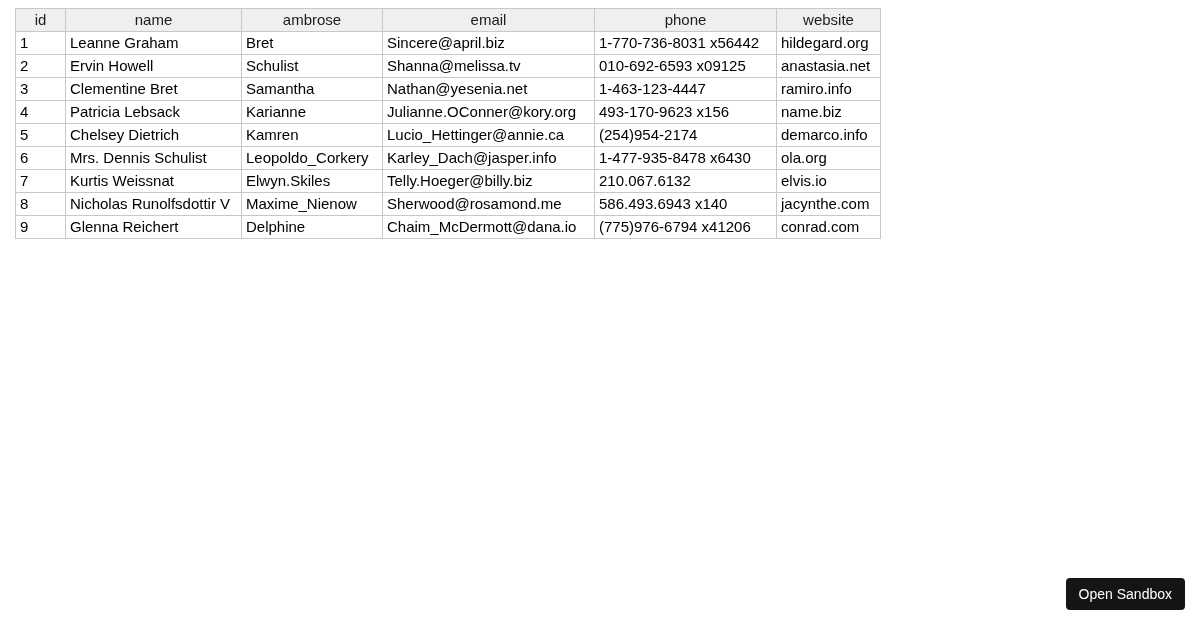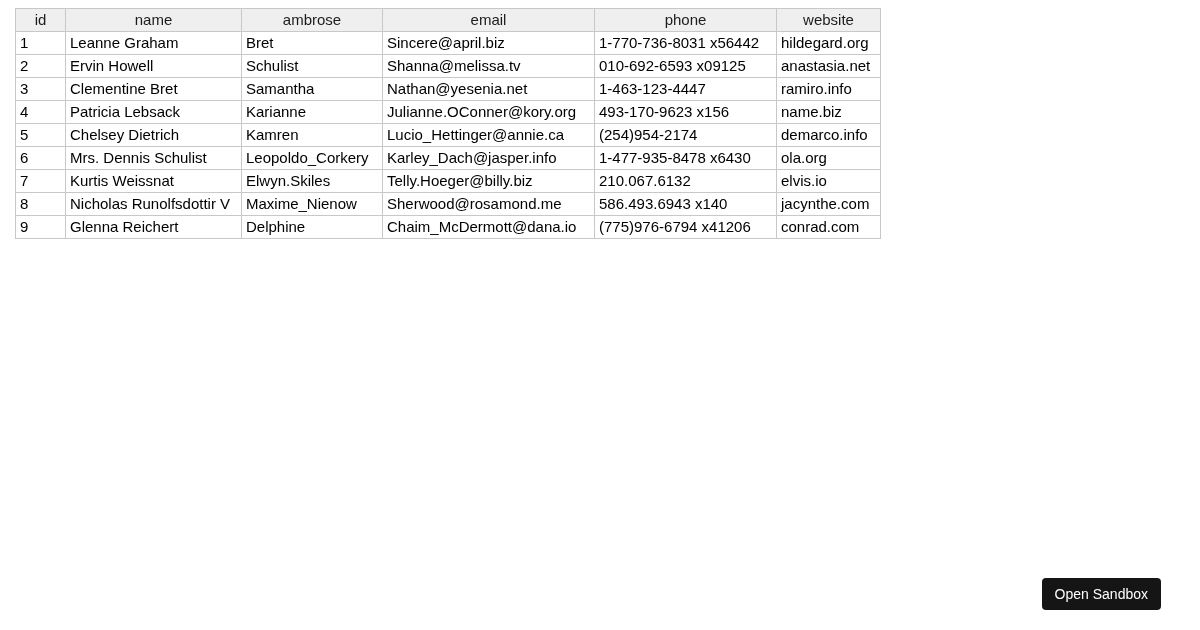--- a/index.html
+++ b/index.html
@@ -45,21 +45,21 @@
     background: #ffffff;
   }
   col.col-id       { width: 50px;  }
   col.col-name     { width: 176px; }
   col.col-username { width: 141px; }
   col.col-email    { width: 212px; }
   col.col-phone    { width: 182px; }
   col.col-website  { width: 104px; }
   .open-sandbox {
     position: absolute;
-    right: 39px;
+    right: 15px;
     bottom: 20px;
     background: #151515;
     color: #ffffff;
     border: none;
     border-radius: 4px;
     padding: 8px 13px;
     font-size: 14px;
     font-family: "Liberation Sans", sans-serif;
     cursor: pointer;
   }

